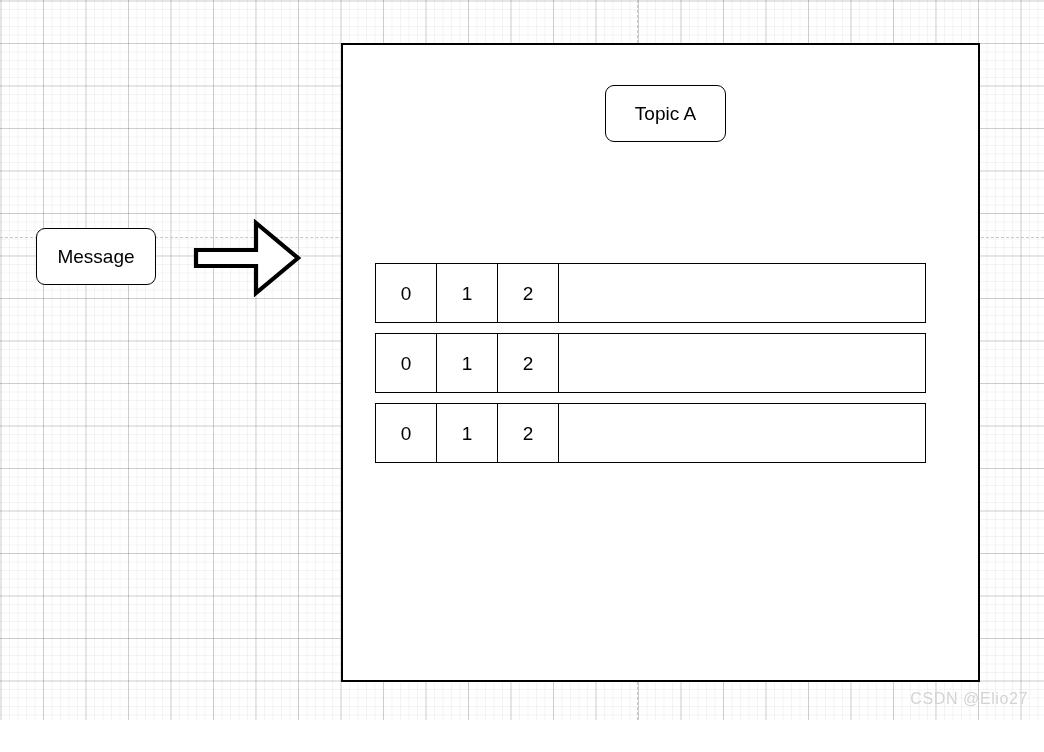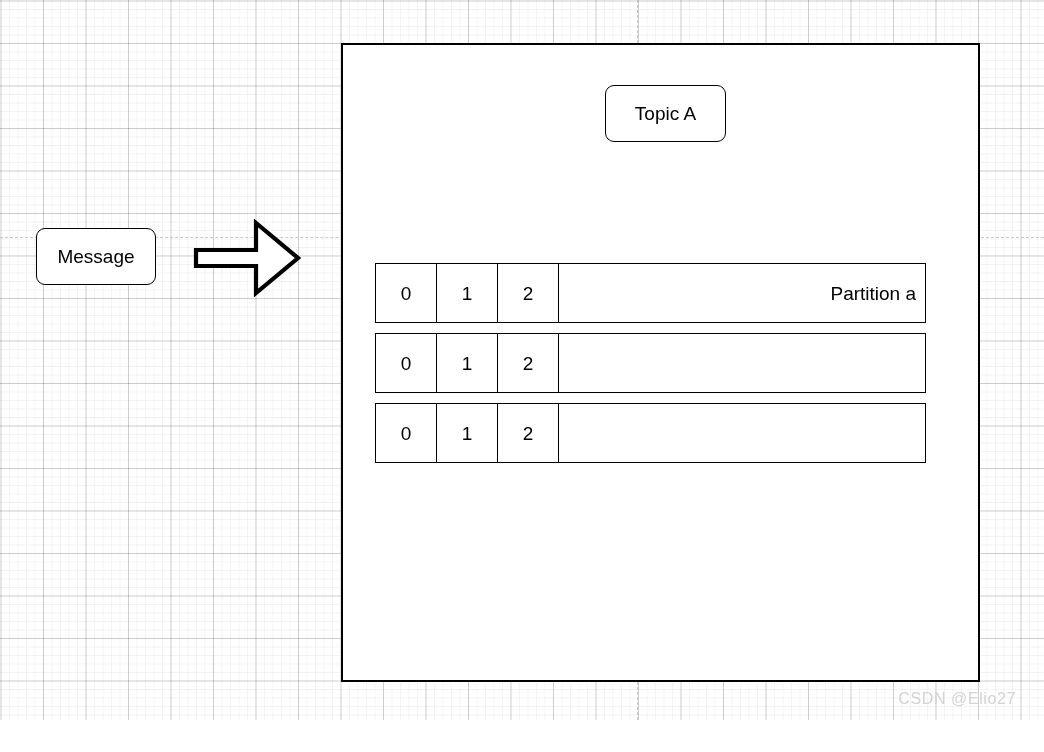--- a/index.html
+++ b/index.html
@@ -122,21 +122,21 @@
     justify-content: flex-end;
     padding-right: 9px;
     font-size: 19px;
     color: #000000;
     line-height: 1;
   }
 
   
   #watermark {
     position: absolute;
-    right: 28px;
+    right: 16px;
     bottom: 12px;
     font-size: 16px;
     color: #d3d3d6;
     letter-spacing: 0.6px;
     user-select: none;
   }
 </style>
 </head>
 <body>
 
@@ -156,21 +156,20 @@
   </div>
 
   <svg id="arrow-shape" viewBox="0 0 108 78">
     <polygon points="3,31 63,31 63,4 105,39 63,74 63,47 3,47" fill="#ffffff" stroke="#000000" stroke-width="4.2" stroke-linejoin="miter" vector-effect="non-scaling-stroke"></polygon>
   </svg>
 
   <div class="partition-row" id="partition-row-0">
     <div class="offset-cell">0</div>
     <div class="offset-cell">1</div>
     <div class="offset-cell">2</div>
-    <div class="partition-label-cell">Partition a</div>
   </div>
 
   <div class="partition-row" id="partition-row-1">
     <div class="offset-cell">0</div>
     <div class="offset-cell">1</div>
     <div class="offset-cell">2</div>
   </div>
 
   <div class="partition-row" id="partition-row-2">
     <div class="offset-cell">0</div>

